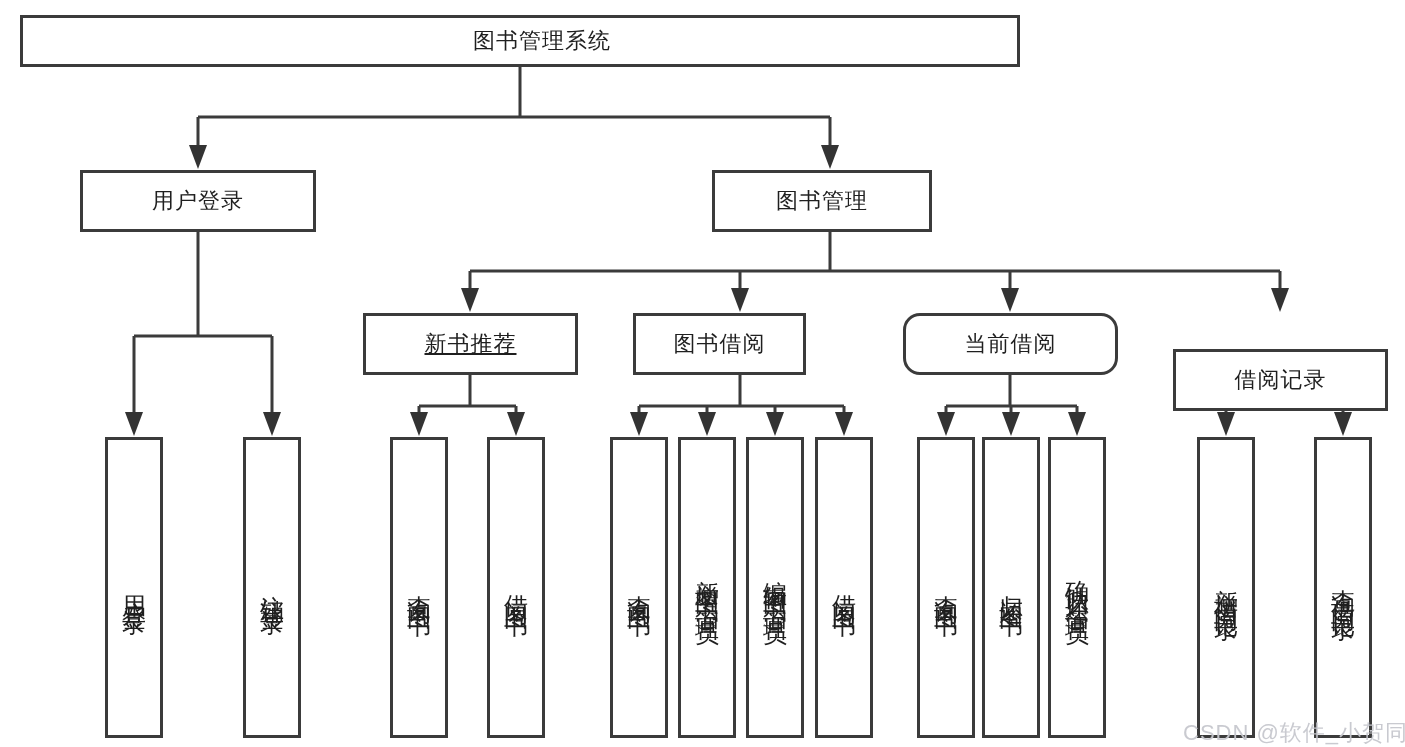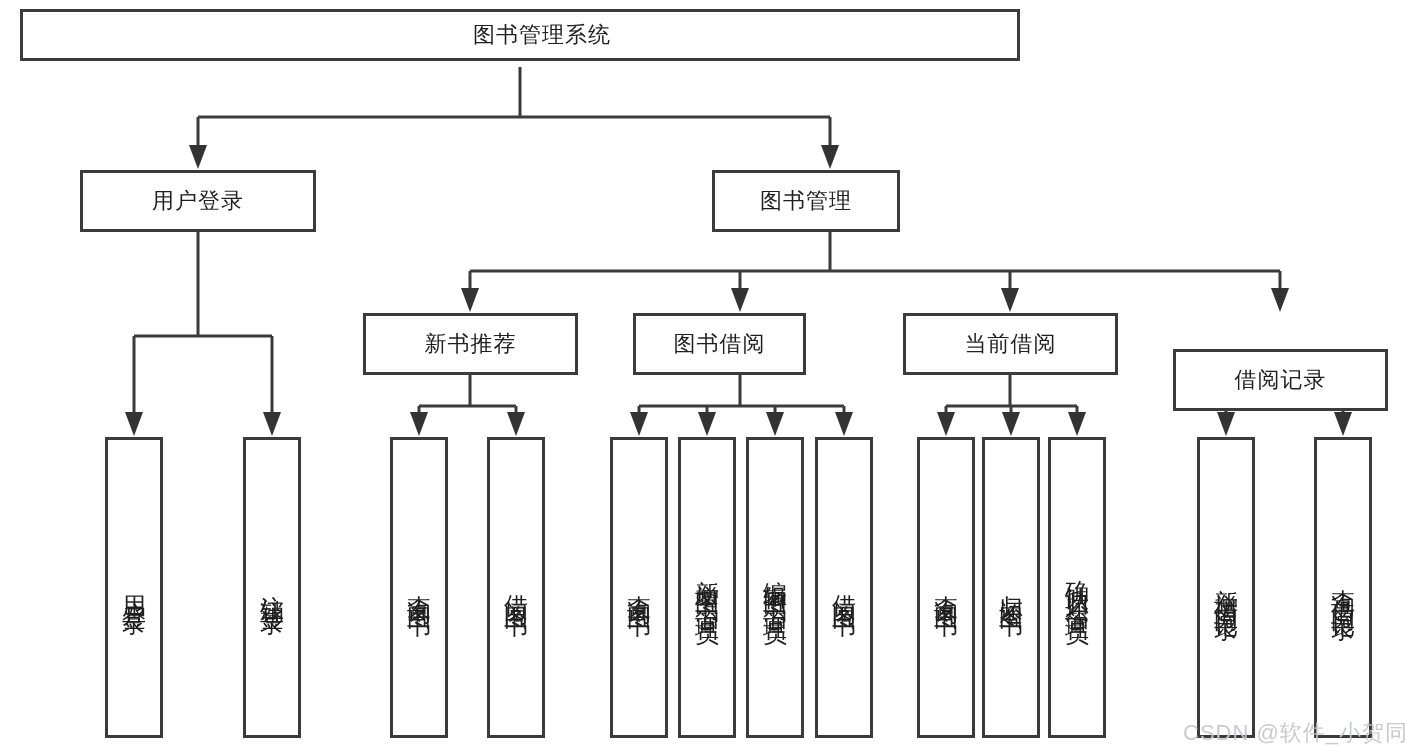--- a/index.html
+++ b/index.html
@@ -27,26 +27,26 @@
     box-sizing: border-box;
     border: 3px solid #3b3b3b;
     background: #ffffff;
     display: flex;
     align-items: center;
     justify-content: center;
     color: #1f1f1f;
     z-index: 1;
   }
   .hnode { font-size: 22px; letter-spacing: 1px; }
-  .n-root  { left: 20px;  top: 9px;  width: 1000px; height: 52px; padding-left: 44px; }
+  .n-root  { left: 20px;  top: 15px;  width: 1000px; height: 52px; padding-left: 44px; }
   .n-l2a   { left: 80px;  top: 170px; width: 236px;  height: 62px; }
-  .n-l2b   { left: 712px; top: 170px; width: 188px;  height: 62px; }
-  .n-l3a   { left: 363px;  top: 313px; width: 215px; height: 62px; }
+  .n-l2b   { left: 712px; top: 170px; width: 220px;  height: 62px; }
+  .n-l3a   { left: 363px;  top: 313px; width: 215px; height: 62px; text-decoration: underline; }
   .n-l3b   { left: 633px;  top: 313px; width: 173px; height: 62px; }
-  .n-l3c   { left: 903px;  top: 313px; width: 215px; height: 62px; }
+  .n-l3c   { left: 903px;  top: 313px; width: 215px; height: 62px; border-radius: 17px; }
   .n-l3d   { left: 1173px; top: 313px; width: 215px; height: 62px; margin-top: 36px; }
   .leaf {
     top: 437px;
     width: 58px;
     height: 301px;
   }
   .leaf .vtext {
     writing-mode: vertical-rl;
     text-orientation: mixed;
     font-size: 24px;

